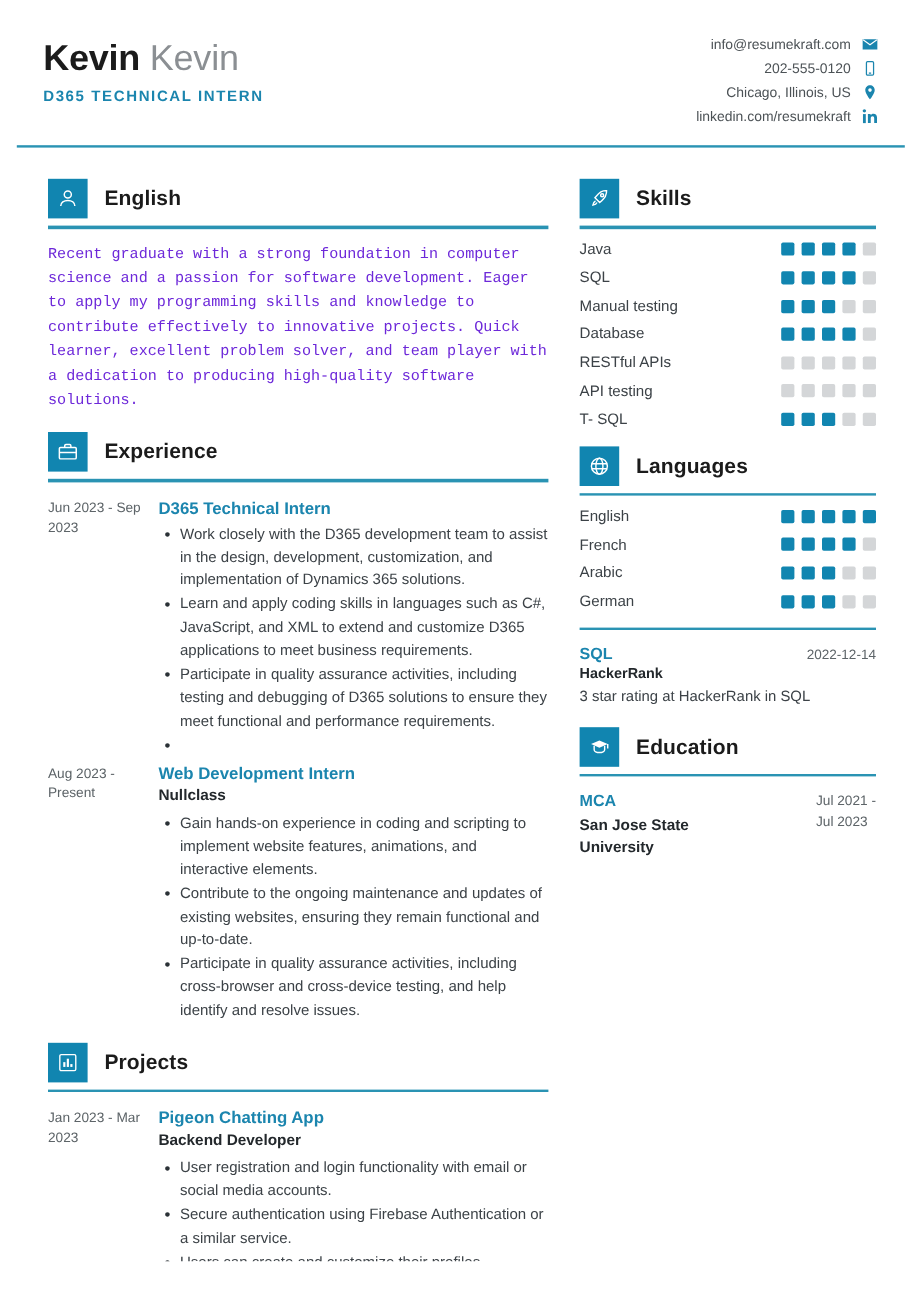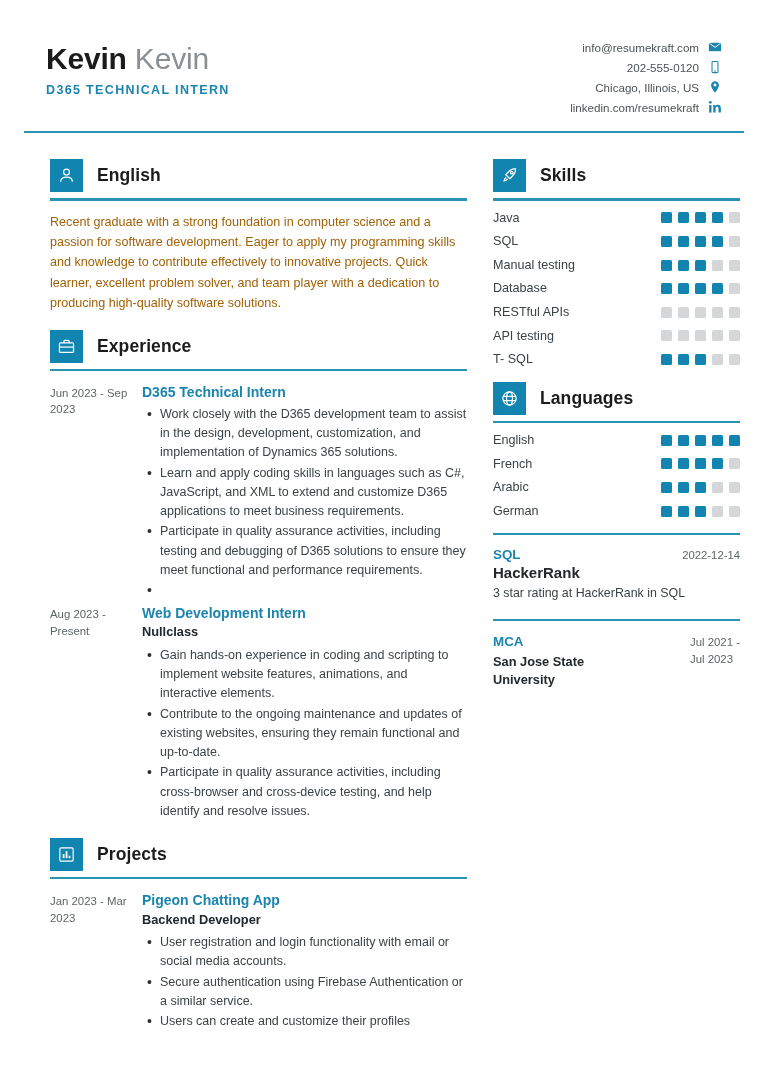--- a/index.html
+++ b/index.html
@@ -14,21 +14,21 @@
     font-family: "Liberation Sans", sans-serif;
     color: #333a40;
     -webkit-font-smoothing: antialiased;
   }
 
   .page {
     position: relative;
     width: 768px;
     height: 1051px;
     background: #ffffff;
-    padding: 10px;
+    padding: 0;
     overflow: hidden;
   }
 
   
   .header {
     display: flex;
     align-items: flex-start;
     justify-content: space-between;
     padding: 26px 36px 0 36px;
   }
@@ -138,21 +138,22 @@
     margin-top: 6px;
     height: 2.2px;
     background: #2a93b3;
   }
 
   
   .summary-text {
     margin-top: 11px;
     font-size: 12.6px;
     line-height: 1.62;
-    color: #a16207;
+    color: #6d28d9;
+    font-family: Liberation Mono, monospace;
   }
 
   
   .entry {
     display: flex;
     margin-top: 12px;
   }
   .entry-dates {
     width: 92px;
     flex: 0 0 92px;
@@ -235,21 +236,21 @@
     font-size: 13.4px;
     font-weight: 700;
     color: #1b85ae;
   }
   .award-date {
     font-size: 11.3px;
     color: #5d6468;
     white-space: nowrap;
   }
   .award-issuer {
-    font-size: 15px;
+    font-size: 12px;
     font-weight: 700;
     color: #23282c;
     margin-top: 2px;
   }
   .award-desc {
     font-size: 12.4px;
     color: #3c4247;
     margin-top: 3px;
     line-height: 1.5;
   }
@@ -580,20 +581,30 @@
           <div class="award-top">
             <span class="award-name">SQL</span>
             <span class="award-date">2022-12-14</span>
           </div>
           <div class="award-issuer">HackerRank</div>
           <div class="award-desc">3 star rating at HackerRank in SQL</div>
         </div>
       </div>
 
       <div class="section">
+        <div class="section-head">
+          <span class="section-ico">
+            <svg width="19" height="19" viewBox="0 0 20 20" fill="none" stroke="currentColor" stroke-width="1.25">
+                <path d="M10 4.2 17.3 7.4 10 10.6 2.7 7.4 10 4.2z" fill="currentColor" stroke="none"></path>
+                <path d="M5.4 8.9v3.6c0 1.3 2.1 2.4 4.6 2.4s4.6-1.1 4.6-2.4V8.9"></path>
+                <line x1="17.3" y1="7.4" x2="17.3" y2="11.4"></line>
+              </svg>
+          </span>
+          <span class="section-title">Education</span>
+        </div>
         <div class="section-rule"></div>
 
         <div class="edu">
           <div class="edu-main">
             <div class="edu-degree">MCA</div>
             <div class="edu-school">San Jose State University</div>
           </div>
           <div class="edu-dates">Jul 2021 -
 Jul 2023</div>
         </div>

